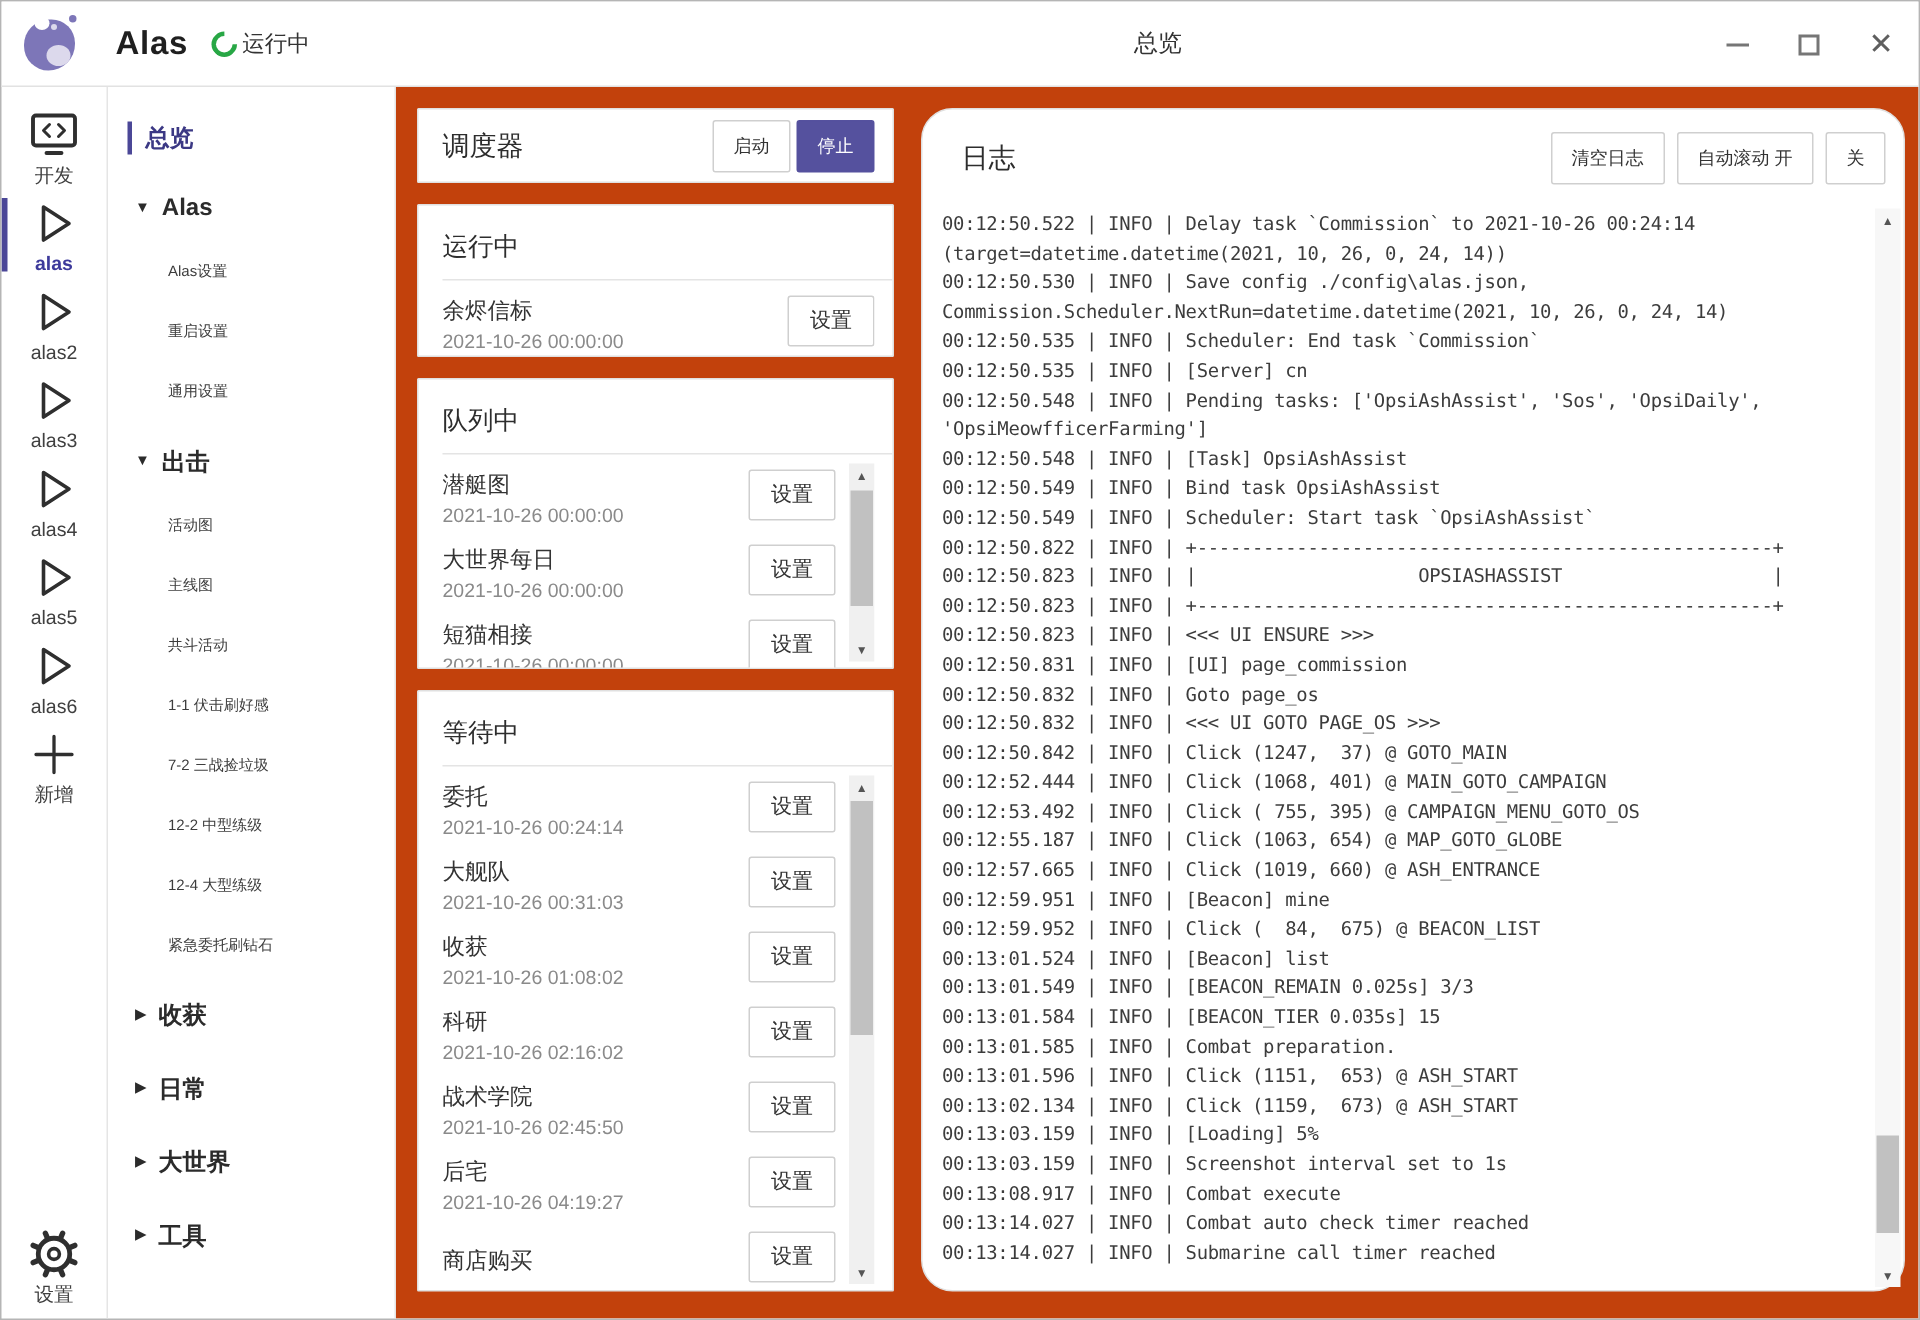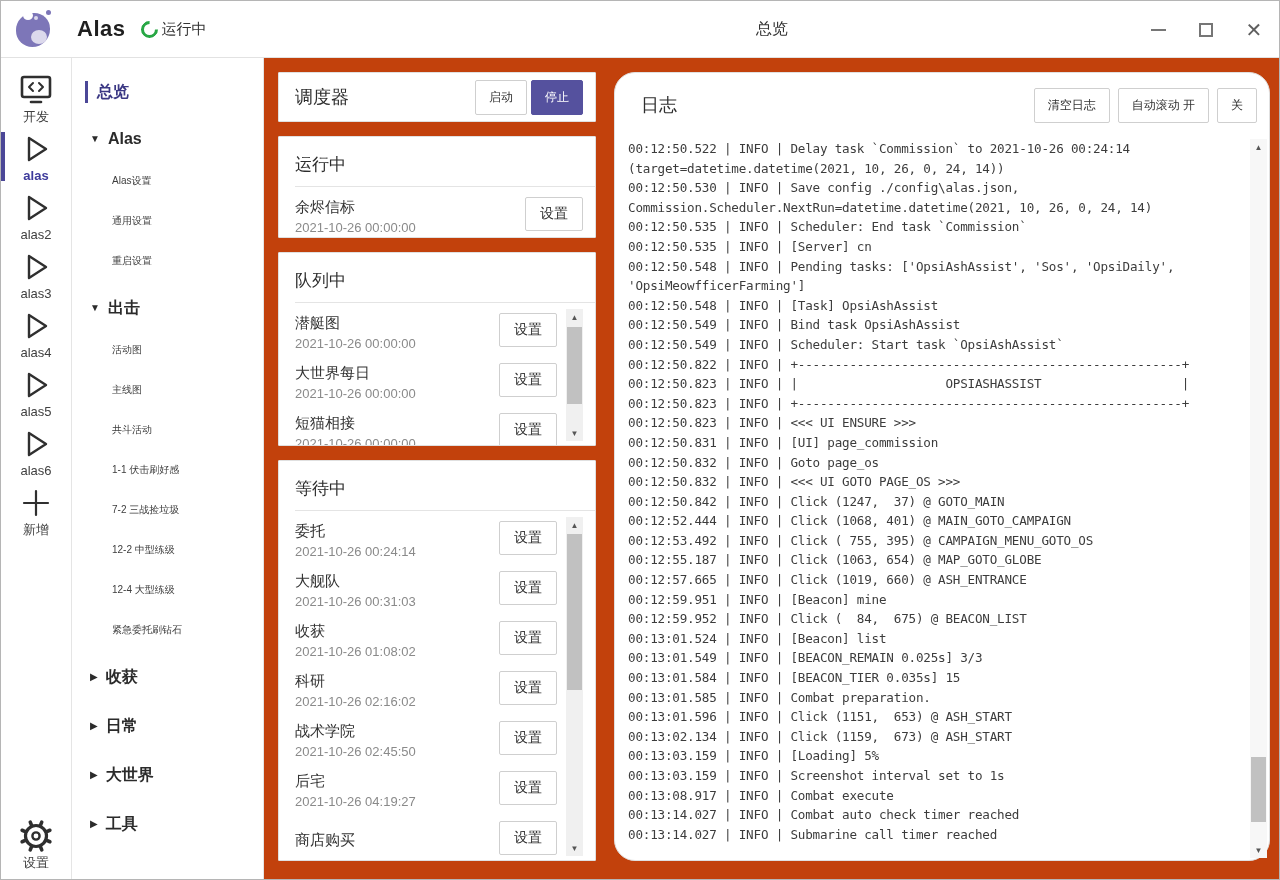--- a/index.html
+++ b/index.html
@@ -208,24 +208,24 @@
           <span>总览</span>
         </div>
         <div class="m-item m-group">
           <span class="tri">▼</span>
           <span>Alas</span>
         </div>
         <div class="m-item m-child">
           <span>Alas设置</span>
         </div>
         <div class="m-item m-child">
+          <span>重启设置</span>
+        </div>
+        <div class="m-item m-child">
           <span>通用设置</span>
-        </div>
-        <div class="m-item m-child">
-          <span>重启设置</span>
         </div>
         <div class="m-item m-group">
           <span class="tri">▼</span>
           <span>出击</span>
         </div>
         <div class="m-item m-child">
           <span>活动图</span>
         </div>
         <div class="m-item m-child">
           <span>主线图</span>

